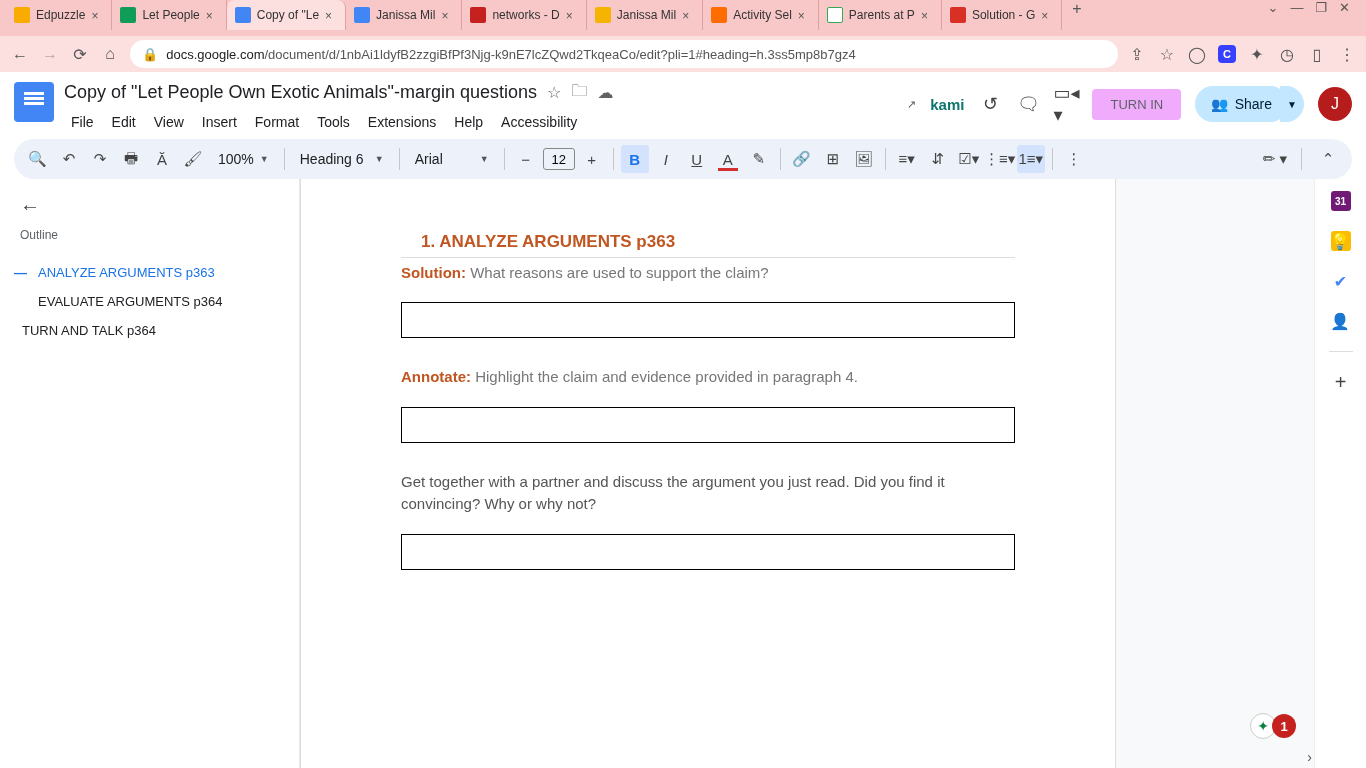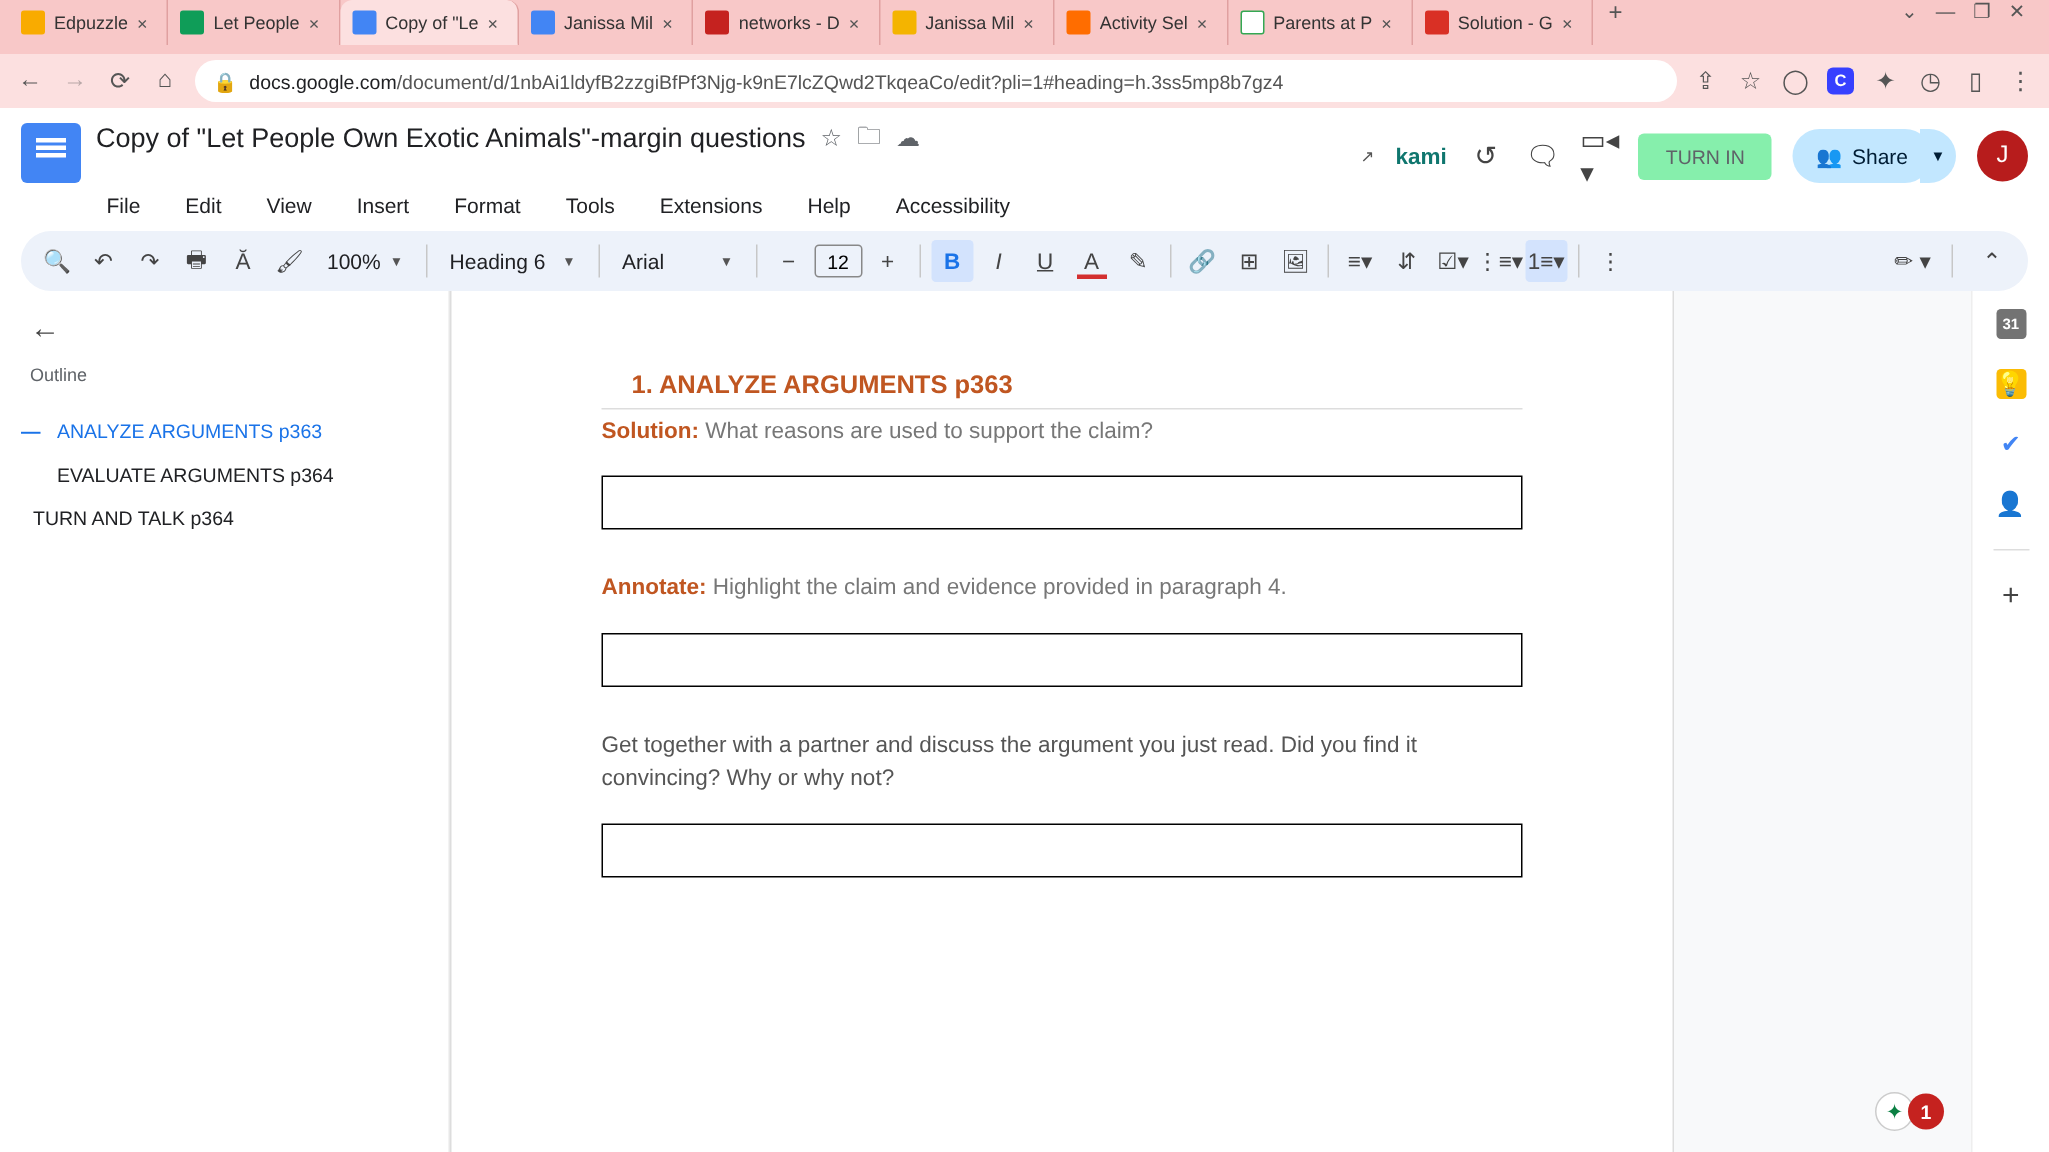--- a/index.html
+++ b/index.html
@@ -19,26 +19,26 @@
 .omnibox .url-dark{color:#202124}
 .addr-icons{display:flex;gap:12px;align-items:center;color:#555}
 .addr-icons span,.addr-icons div{width:18px;height:18px;display:flex;align-items:center;justify-content:center}
 .docs-header{background:#fff;padding:6px 14px 0 14px;display:flex;align-items:flex-start;gap:10px}
 .docs-logo{width:40px;height:40px;background:#4285f4;border-radius:4px;position:relative;flex-shrink:0;margin-top:4px}
 .docs-logo::before{content:"";position:absolute;left:10px;right:10px;top:10px;height:3px;background:#fff;box-shadow:0 5px 0 #fff,0 10px 0 #fff}
 .title-area{flex:1}
 .doc-title-row{display:flex;align-items:center;gap:10px;height:28px}
 .doc-title{font-size:18px;color:#202124}
 .title-icon{color:#5f6368;font-size:16px}
-.menu-bar{display:flex;gap:16px;margin-top:20px}
+.menu-bar{display:flex;gap:4px;margin-top:5px}
 .menu-item{font-size:14px;color:#202124;padding:3px 7px;border-radius:4px}
 .header-right{display:flex;align-items:center;gap:14px;padding-top:8px}
 .kami-badge{font-size:15px;font-weight:bold;color:#0f766e}
 .hdr-icon{width:24px;height:24px;color:#444;display:flex;align-items:center;justify-content:center;font-size:18px}
-.turnin-btn{background:#86efac;color:#5f6368;padding:8px 18px;border-radius:4px;font-size:13px;font-weight:500}
+.turnin-btn{background:#f0abfc;color:#5f6368;padding:8px 18px;border-radius:4px;font-size:13px;font-weight:500}
 .share-btn{background:#c2e7ff;color:#001d35;padding:9px 16px;border-radius:20px;font-size:14px;font-weight:500;display:flex;align-items:center;gap:6px}
 .share-drop{background:#c2e7ff;width:24px;height:36px;border-radius:0 18px 18px 0;margin-left:-8px;display:flex;align-items:center;justify-content:center;font-size:10px;color:#001d35}
 .avatar{width:34px;height:34px;border-radius:50%;background:#b71c1c;color:#fff;display:flex;align-items:center;justify-content:center;font-size:16px;font-weight:500}
 .toolbar{background:#edf2fa;height:40px;margin:6px 14px 0 14px;border-radius:20px;display:flex;align-items:center;padding:0 10px;gap:3px}
 .tb-btn{width:28px;height:28px;display:flex;align-items:center;justify-content:center;color:#444;font-size:15px;border-radius:4px}
 .tb-sep{width:1px;height:22px;background:#c7c7c7;margin:0 4px}
 .tb-select{display:flex;align-items:center;gap:6px;font-size:14px;color:#202124;padding:0 8px}
 .tb-dropdown-ic{font-size:9px;color:#555}
 .font-size-box{border:1px solid #888;width:32px;height:22px;text-align:center;font-size:13px;display:flex;align-items:center;justify-content:center;border-radius:3px}
 .tb-bold{font-weight:bold;color:#1a73e8;background:#d3e3fd;border-radius:3px}
@@ -57,21 +57,21 @@
 .outline-item.l1{padding-left:2px}
 .doc-canvas{flex:1;background:#f8f9fa;overflow:auto;display:flex;justify-content:flex-start}
 .page{background:#fff;width:816px;min-height:100%;border:1px solid #ddd;border-top:none;padding:50px 100px;font-size:15px;color:#555;line-height:1.5}
 .h6{color:#c05621;font-size:17px;font-weight:bold;margin-bottom:4px;border-bottom:1px solid #ddd;padding-bottom:2px}
 .annotate-label{color:#c05621;font-weight:bold}
 .gray-text{color:#777}
 .answer-box{border:1px solid #000;height:36px;margin:18px 0 28px 0}
 .underline-err{border-bottom:1.5px dotted #d166d1}
 .side-rail{width:52px;background:#fff;display:flex;flex-direction:column;align-items:center;padding-top:12px;gap:20px;border-left:1px solid #eee}
 .rail-ic{width:20px;height:20px;display:flex;align-items:center;justify-content:center;font-size:16px}
-.rail-cal{background:#737373;color:#fff;border-radius:3px;font-size:10px;font-weight:bold}
+.rail-cal{background:#701a75;color:#fff;border-radius:3px;font-size:10px;font-weight:bold}
 .rail-keep{background:#fbbc04;border-radius:3px}
 .rail-tasks{color:#4285f4}
 .rail-contacts{color:#4285f4}
 .rail-plus{color:#444;font-size:20px}
 .explore-badge{position:absolute;right:70px;bottom:30px;display:flex;align-items:center}
 .explore-ic{width:26px;height:26px;background:#fff;border:1px solid #ccc;border-radius:50%;display:flex;align-items:center;justify-content:center;color:#0b8043;font-size:14px}
 .explore-count{width:24px;height:24px;background:#c5221f;color:#fff;border-radius:12px;display:flex;align-items:center;justify-content:center;font-size:13px;font-weight:bold;margin-left:-4px}
 .scroll-right{position:absolute;right:54px;bottom:4px;font-size:14px;color:#555}
 </style>
 </head>

